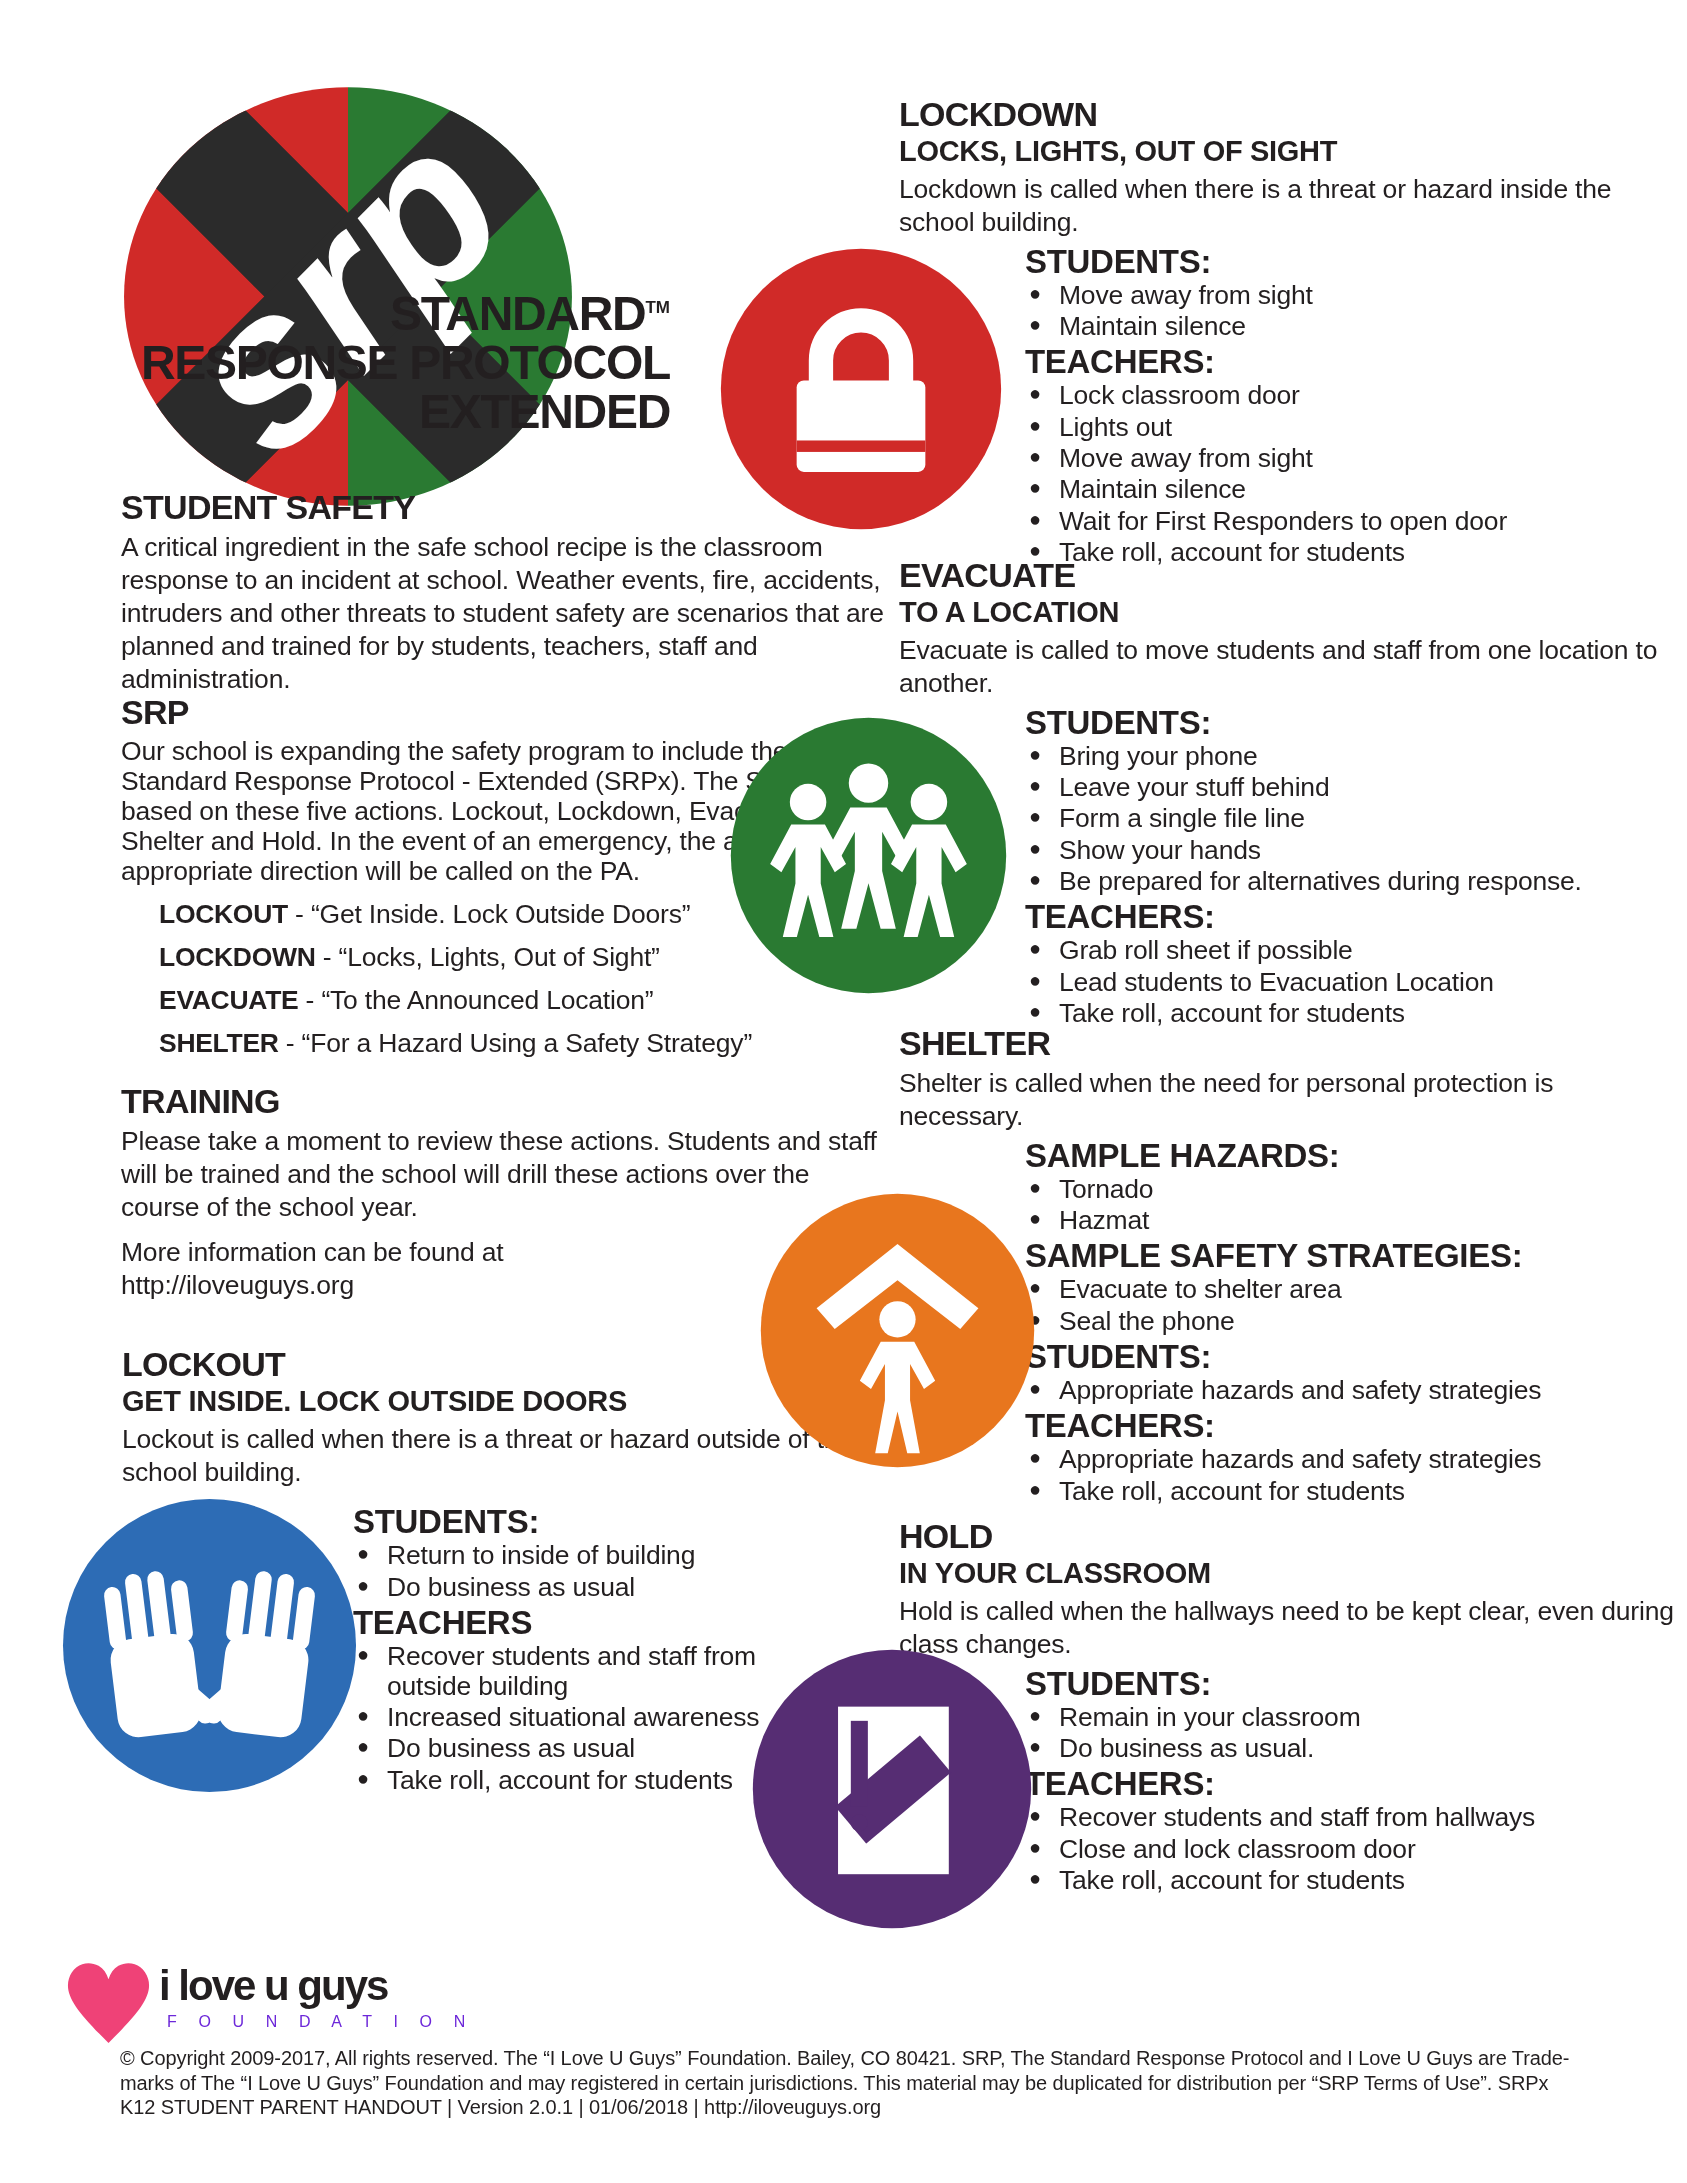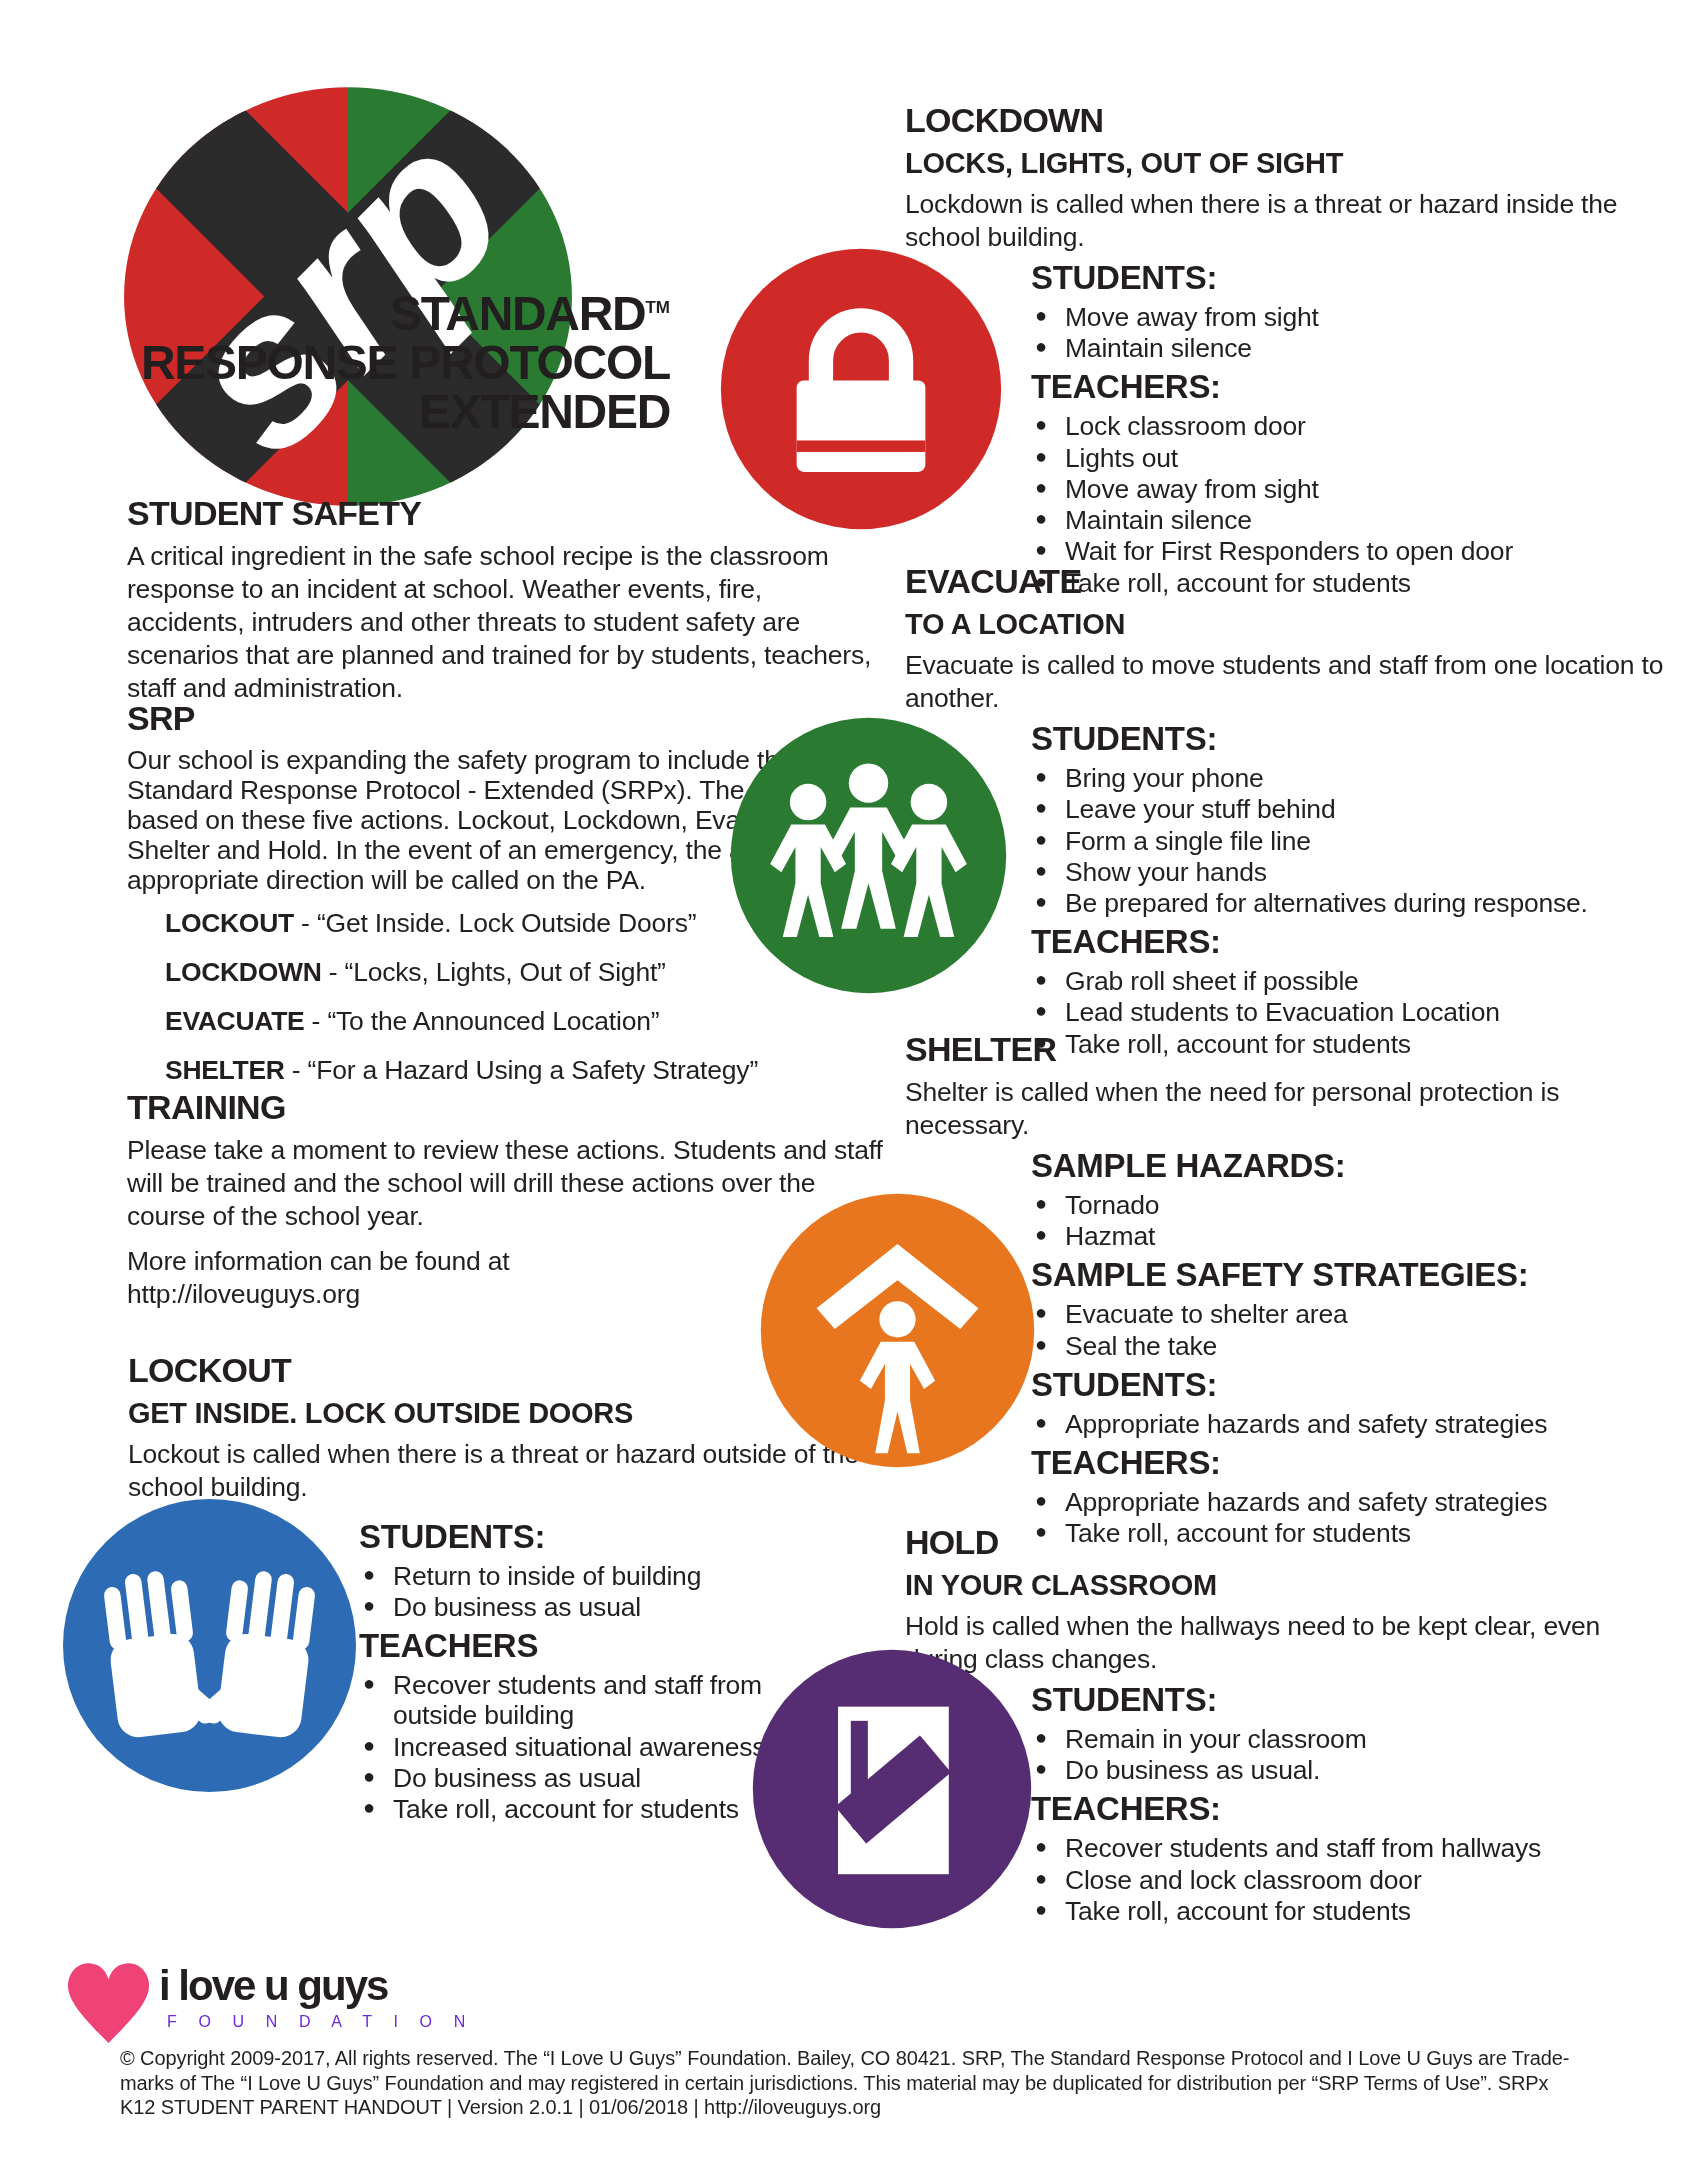--- a/index.html
+++ b/index.html
@@ -5,21 +5,21 @@
   :root{
     --c-red:#d02a28; --c-green:#2a7a32; --c-blue:#2d6cb5;
     --c-orange:#e8761e; --c-purple:#562d73; --c-pink:#ef4277; --c-ink:#231f20;
   }
   html,body{margin:0;padding:0;background:#e9e9e9;}
   .page{
     position:relative; width:1687px; height:2183px; background:#ffffff;
     font-family:"Liberation Sans","DejaVu Sans",sans-serif; color:var(--c-ink);
     overflow:hidden;
   }
-  h2,h3,h4,p,ul{margin:8px;padding:0;}
+  h2,h3,h4,p,ul{margin:2px;padding:0;}
   h2.sec{font-size:34px; line-height:38px; letter-spacing:-0.7px;}
   h3.sub{font-size:29px; line-height:33px; letter-spacing:-0.3px;}
   p.body{font-size:26.5px; line-height:33px; margin-top:5.3px; letter-spacing:-0.2px;}
   .abs{position:absolute;}
 
   
   .srp-logo{left:111px; top:81px; width:474px; height:431px;}
   .logo-title{left:53px; top:283px; width:617px; text-align:right;
     font-weight:bold; font-size:48px; line-height:49px; letter-spacing:-1.3px;}
   .logo-title sup{font-size:17px; letter-spacing:0; vertical-align:super;text-align:right;}
@@ -239,21 +239,21 @@
         <h4>SAMPLE HAZARDS:</h4>
         <ul class="blist">
             <li><span class="blt">●</span><span>Tornado</span></li>
             <li><span class="blt">●</span><span>Hazmat</span></li>
           </ul>
       </div>
       <div class="group">
         <h4>SAMPLE SAFETY STRATEGIES:</h4>
         <ul class="blist">
             <li><span class="blt">●</span><span>Evacuate to shelter area</span></li>
-            <li><span class="blt">●</span><span>Seal the take</span></li>
+            <li><span class="blt">●</span><span>Seal the phone</span></li>
           </ul>
       </div>
       <div class="group">
         <h4>STUDENTS:</h4>
         <ul class="blist">
             <li><span class="blt">●</span><span>Appropriate hazards and safety strategies</span></li>
           </ul>
       </div>
       <div class="group">
         <h4>TEACHERS:</h4>

